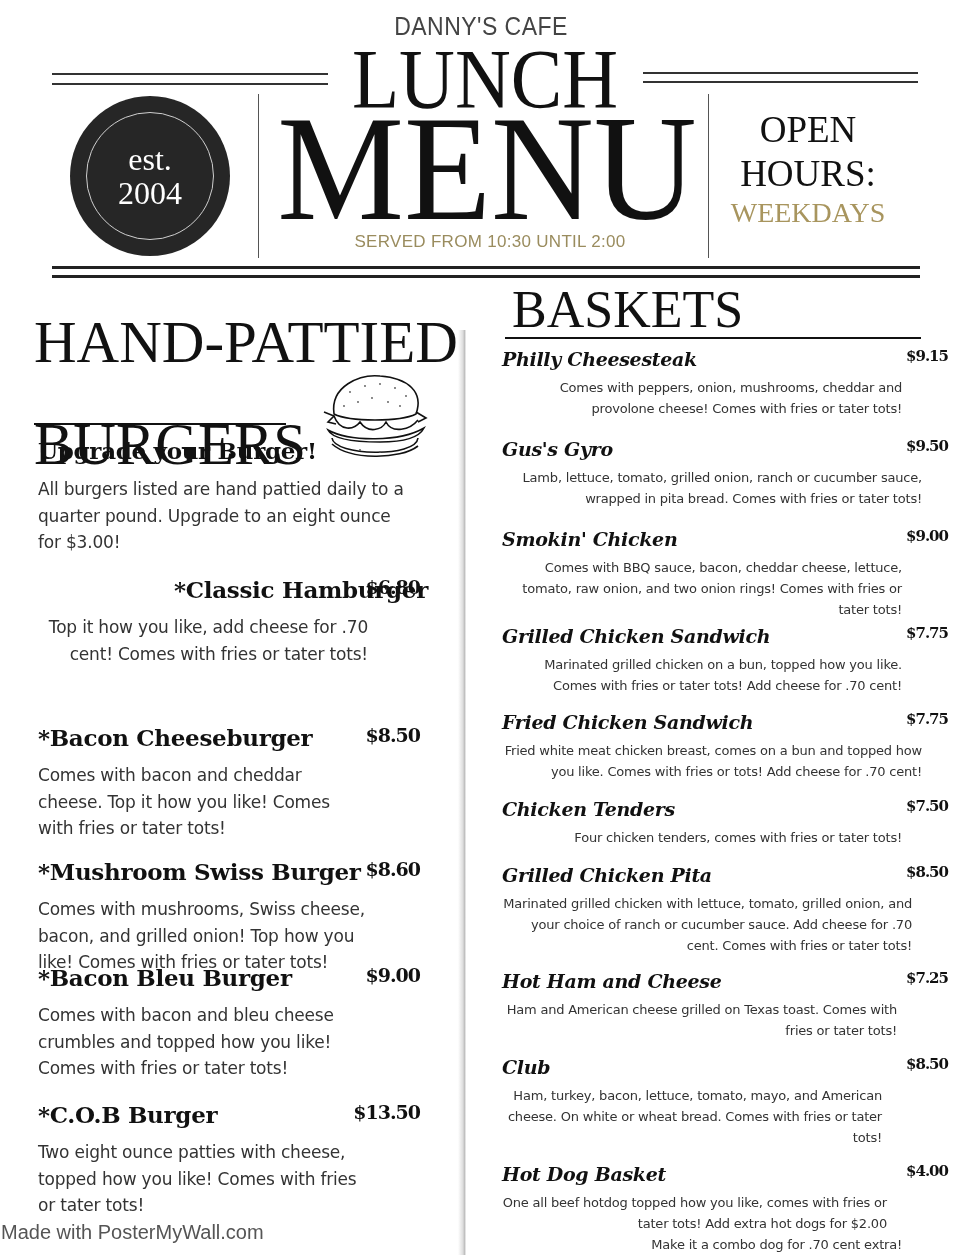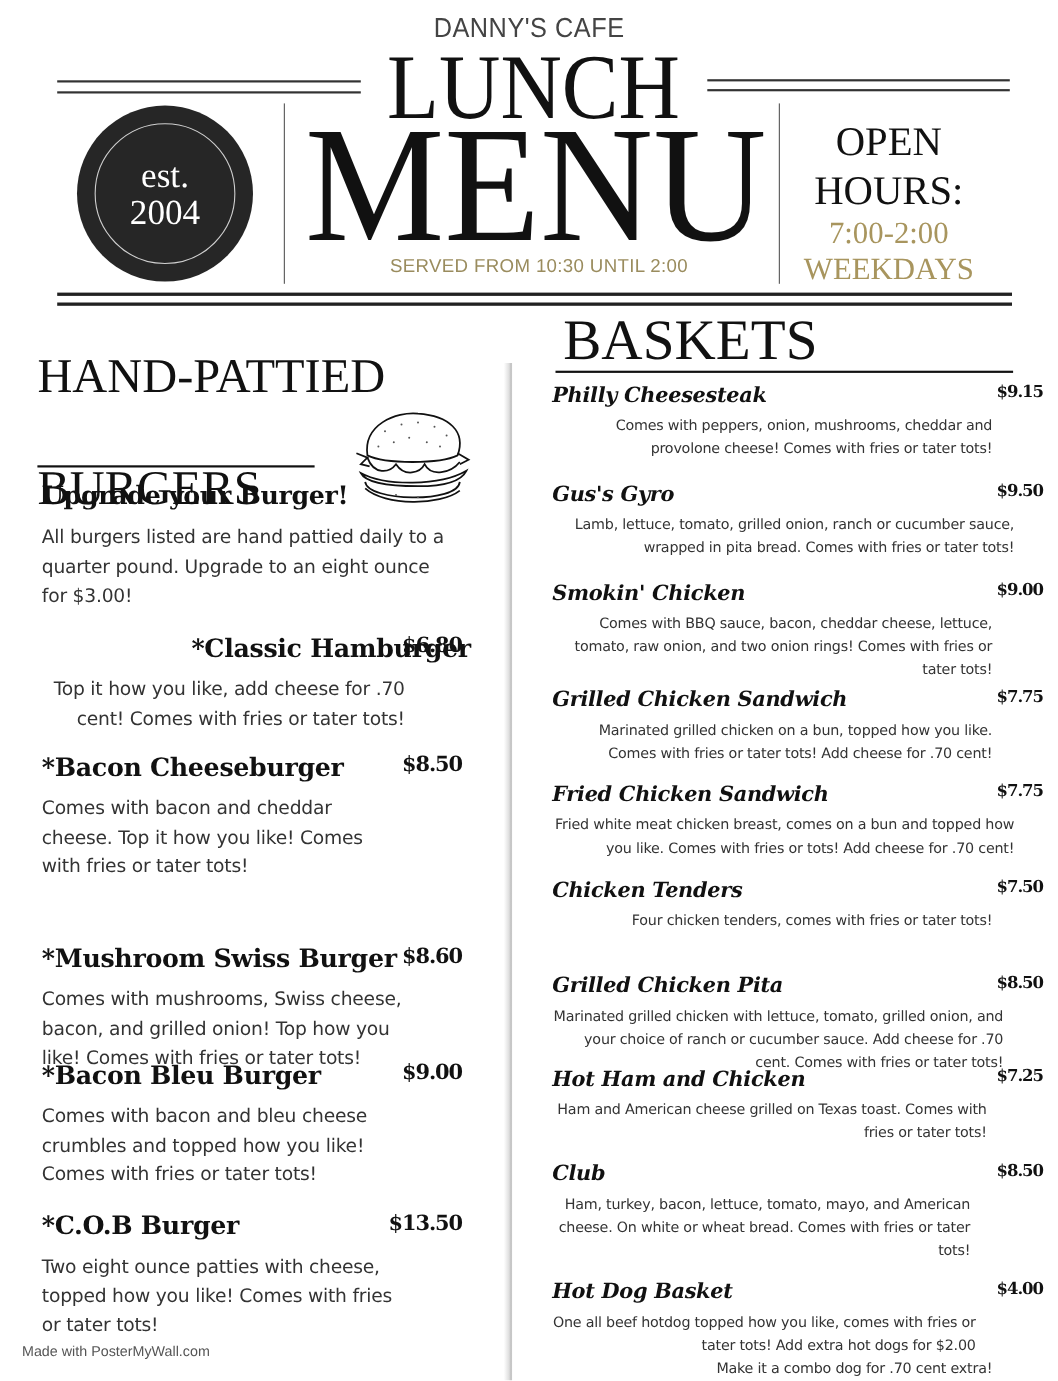--- a/index.html
+++ b/index.html
@@ -36,21 +36,21 @@
   .logo-ring {
     width: 126px; height: 126px; border-radius: 50%; border: 1.5px solid #cfcfcf;
     display: flex; flex-direction: column; align-items: center; justify-content: center;
     color: #fff; font-size: 32px; line-height: 34px;
   }
   .hours {
     left: 718px; width: 180px; top: 108px; text-align: center;
   }
   .hours .open { font-size: 37px; line-height: 44px; color: #111; }
   .hours .time { font-size: 28px; line-height: 33px; color: #a8955e; }
-  .section-title { font-size: 44px; line-height: 52px; color: #111; }
+  .section-title { font-size: 59px; line-height: 52px; color: #111; }
   .col-divider {
     left: 458px; top: 330px; width: 8px; height: 925px;
     background: linear-gradient(to right, rgba(255,255,255,0) 0%, rgba(200,200,200,0.6) 60%, #bbb 85%, rgba(255,255,255,0) 100%);
   }
   .item-name {
     font-family: "DejaVu Serif", serif; font-weight: bold; color: #111;
     letter-spacing: -0.3px;
   }
   .item-price {
     font-family: "DejaVu Serif", serif; font-weight: bold; color: #111; letter-spacing: -1px;
@@ -62,21 +62,21 @@
   .l-item { position: absolute; left: 38px; width: 390px; }
   .l-item .item-name { font-size: 23px; line-height: 28px; }
   .l-item .item-price { position: absolute; right: 8px; top: 0; font-size: 19px; }
   .l-item .item-desc { font-size: 17px; line-height: 26.5px; margin-top: 10px; width: 330px; transform-origin: left; }
   
   .r-item { position: absolute; left: 502px; width: 446px; }
   .r-item .item-name { font-size: 19px; line-height: 24px; font-style: italic; }
   .r-item .item-price { position: absolute; right: 0; top: 0; font-size: 15px; }
   .r-item .item-desc { font-size: 13px; line-height: 21px; margin-top: 6px; width: 400px; text-align: right; }
   .watermark {
-    left: 20px; top: 1221px; font-size: 13px; color: #555;
+    left: 1px; top: 1221px; font-size: 20px; color: #555;
   }
   .burger-icon { left: 320px; top: 372px; width: 110px; height: 96px; }
 </style>
 </head>
 <body>
 
 <div class="abs cafe-name serif">DANNY'S CAFE</div>
 
 <div class="hline" style="left:52px; top:73px; width:276px;"></div>
 <div class="hline" style="left:52px; top:83px; width:276px;"></div>
@@ -93,21 +93,20 @@
 <div class="abs logo">
   <div class="logo-ring serif">
     <span>est.</span>
     <span>2004</span>
   </div>
 </div>
 
 <div class="abs hours serif">
   <div class="open">OPEN</div>
   <div class="open">HOURS:</div>
-  <div class="time">7:00-2:00</div>
   <div class="time">WEEKDAYS</div>
 </div>
 
 <div class="hline thick" style="left:52px; top:266px; width:868px;"></div>
 <div class="hline thick" style="left:52px; top:275px; width:868px;"></div>
 
 <div class="abs section-title serif" style="left:34px; top:316px;">HAND-PATTIED</div>
 <div class="abs section-title serif" style="left:34px; top:370px;margin-top:48px;">BURGERS</div>
 <div class="hline" style="left:34px; top:423px; width:252px; background:#111;"></div>
 
@@ -138,21 +137,21 @@
 </svg>
 
 <div class="abs item-name" style="left:38px; top:437px; font-size:23px;">Upgrade your Burger!</div>
 <div class="abs item-desc" style="left:38px; top:476px; width:370px; font-size:17px; line-height:26.5px;">All burgers listed are hand pattied daily to a quarter pound. Upgrade to an eight ounce for $3.00!</div>
 
 <div class="l-item" style="top:576px;text-align:right;">
   <div class="item-name">*Classic Hamburger</div>
   <div class="item-price">$6.80</div>
   <div class="item-desc">Top it how you like, add cheese for .70 cent! Comes with fries or tater tots!</div>
 </div>
-<div class="l-item" style="top:684px;">
+<div class="l-item" style="top:724px;">
   <div class="item-name">*Bacon Cheeseburger</div>
   <div class="item-price">$8.50</div>
   <div class="item-desc">Comes with bacon and cheddar cheese. Top it how you like! Comes with fries or tater tots!</div>
 </div>
 <div class="l-item" style="top:858px;">
   <div class="item-name">*Mushroom Swiss Burger</div>
   <div class="item-price">$8.60</div>
   <div class="item-desc">Comes with mushrooms, Swiss cheese, bacon, and grilled onion! Top how you like! Comes with fries or tater tots!</div>
 </div>
 <div class="l-item" style="top:964px;">
@@ -194,27 +193,27 @@
 <div class="r-item" style="top:710px;">
   <div class="item-name">Fried Chicken Sandwich</div>
   <div class="item-price">$7.75</div>
   <div class="item-desc" style="width:420px;">Fried white meat chicken breast, comes on a bun and topped how you like. Comes with fries or tots! Add cheese for .70 cent!</div>
 </div>
 <div class="r-item" style="top:797px;">
   <div class="item-name">Chicken Tenders</div>
   <div class="item-price">$7.50</div>
   <div class="item-desc">Four chicken tenders, comes with fries or tater tots!</div>
 </div>
-<div class="r-item" style="top:884px;">
+<div class="r-item" style="top:863px;">
   <div class="item-name">Grilled Chicken Pita</div>
   <div class="item-price">$8.50</div>
   <div class="item-desc" style="width:410px;">Marinated grilled chicken with lettuce, tomato, grilled onion, and your choice of ranch or cucumber sauce. Add cheese for .70 cent. Comes with fries or tater tots!</div>
 </div>
 <div class="r-item" style="top:969px;">
-  <div class="item-name">Hot Ham and Chicken</div>
+  <div class="item-name">Hot Ham and Cheese</div>
   <div class="item-price">$7.25</div>
   <div class="item-desc" style="width:395px;">Ham and American cheese grilled on Texas toast. Comes with fries or tater tots!</div>
 </div>
 <div class="r-item" style="top:1055px;">
   <div class="item-name">Club</div>
   <div class="item-price">$8.50</div>
   <div class="item-desc" style="width:380px;">Ham, turkey, bacon, lettuce, tomato, mayo, and American cheese. On white or wheat bread. Comes with fries or tater tots!</div>
 </div>
 <div class="r-item" style="top:1162px;">
   <div class="item-name">Hot Dog Basket</div>

